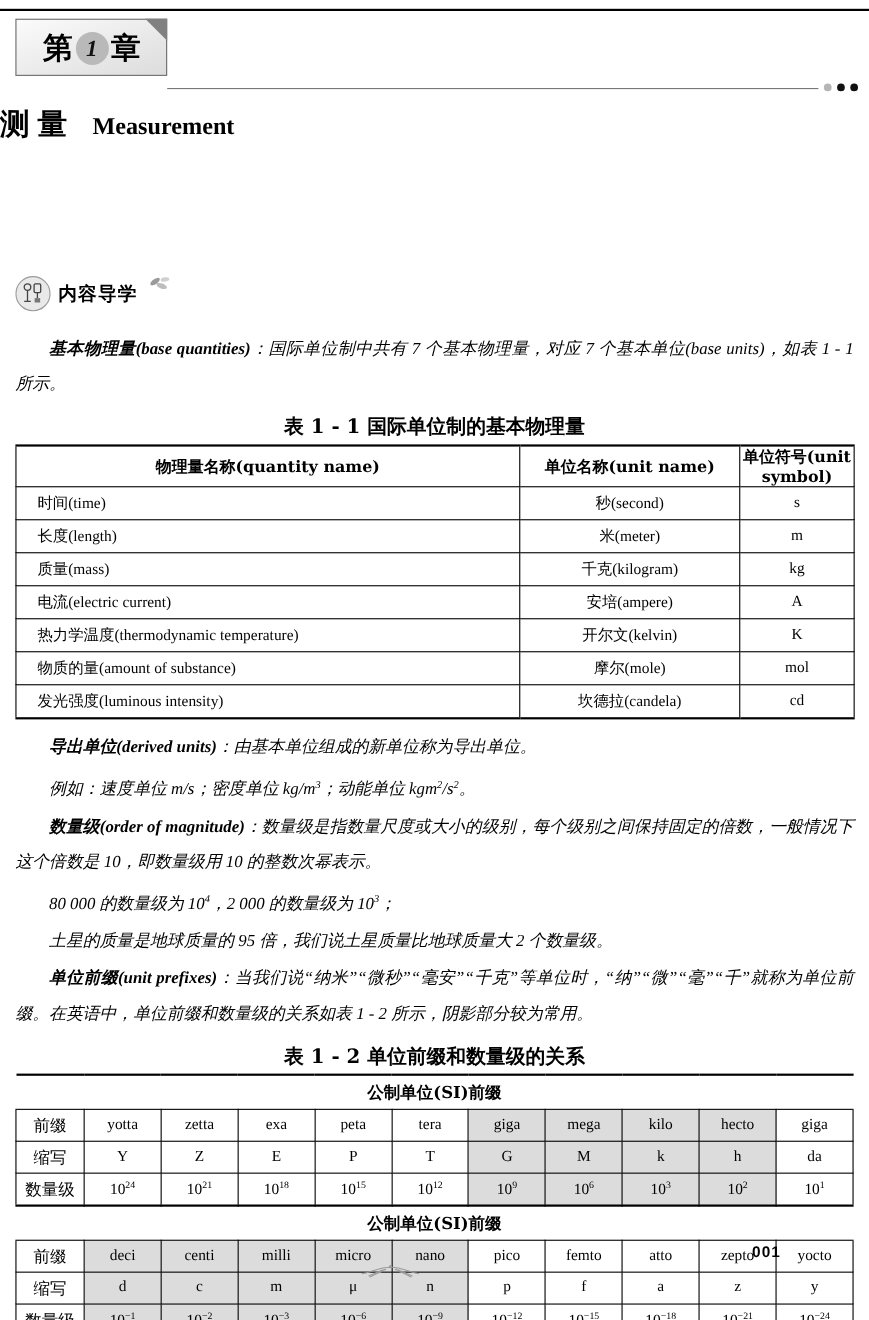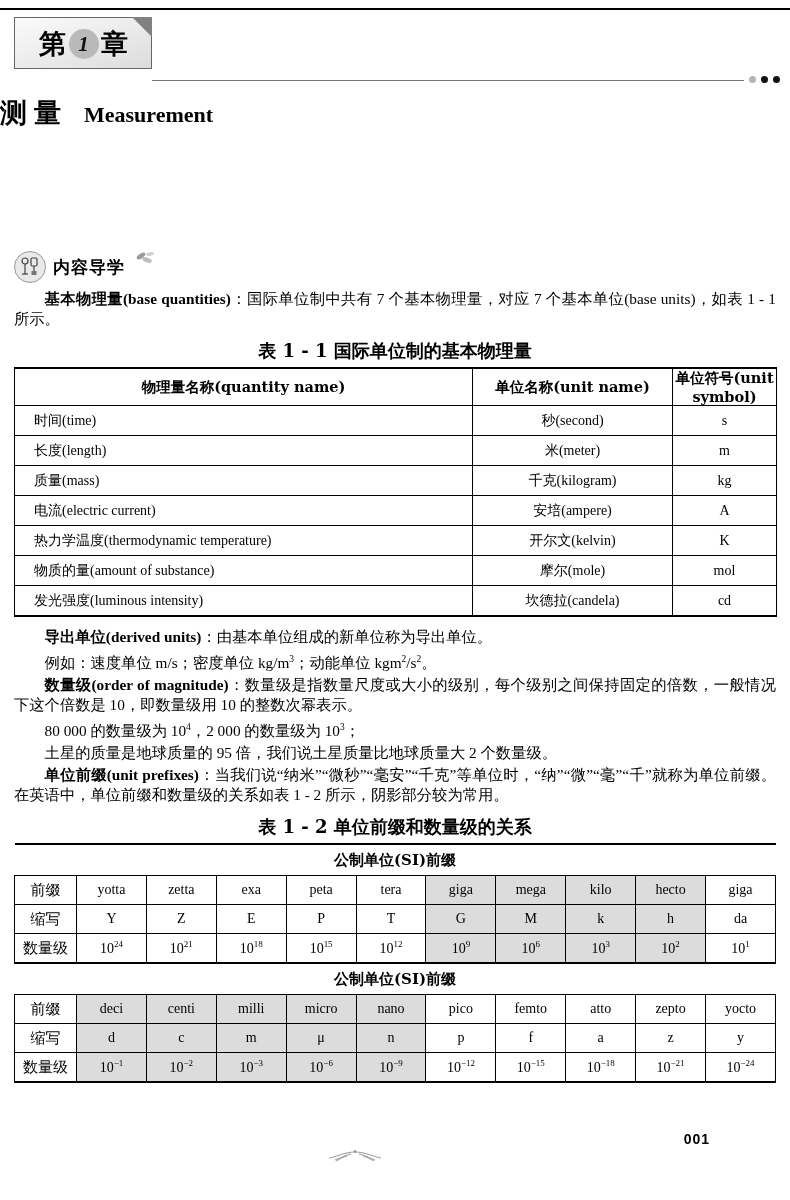--- a/index.html
+++ b/index.html
@@ -129,21 +129,21 @@
     position: absolute;
     left: 14px;
     top: 250px;
     width: 762px;
   }
 
   .section-head {
     display: flex;
     align-items: center;
     height: 34px;
-    margin-bottom: 5px;
+    margin-bottom: 18px;
   }
   .lead-icon {
     width: 30px; height: 30px;
     border-radius: 50%;
     background: #e9e9e9;
     border: 1px solid #9a9a9a;
     position: relative;
     flex: 0 0 auto;
     margin-right: 7px;
   }
@@ -156,23 +156,24 @@
   }
   .sparkle {
     margin-left: 8px;
     position: relative;
     top: -6px;
   }
 
   p.body {
     margin: 0 0 2px 0;
     font-size: 15.3px;
-    line-height: 20px;
+    line-height: 32px;
     text-align: justify;
     text-justify: inter-character;
+    font-style: italic;
   }
   p.body.indent { text-indent: 2em; }
   .bold { font-weight: bold; }
   sup { font-size: 0.62em; vertical-align: super; }
 
   
   .tbl-caption {
     text-align: center;
     font-family: "DejaVu Serif", serif;
     font-weight: bold;

